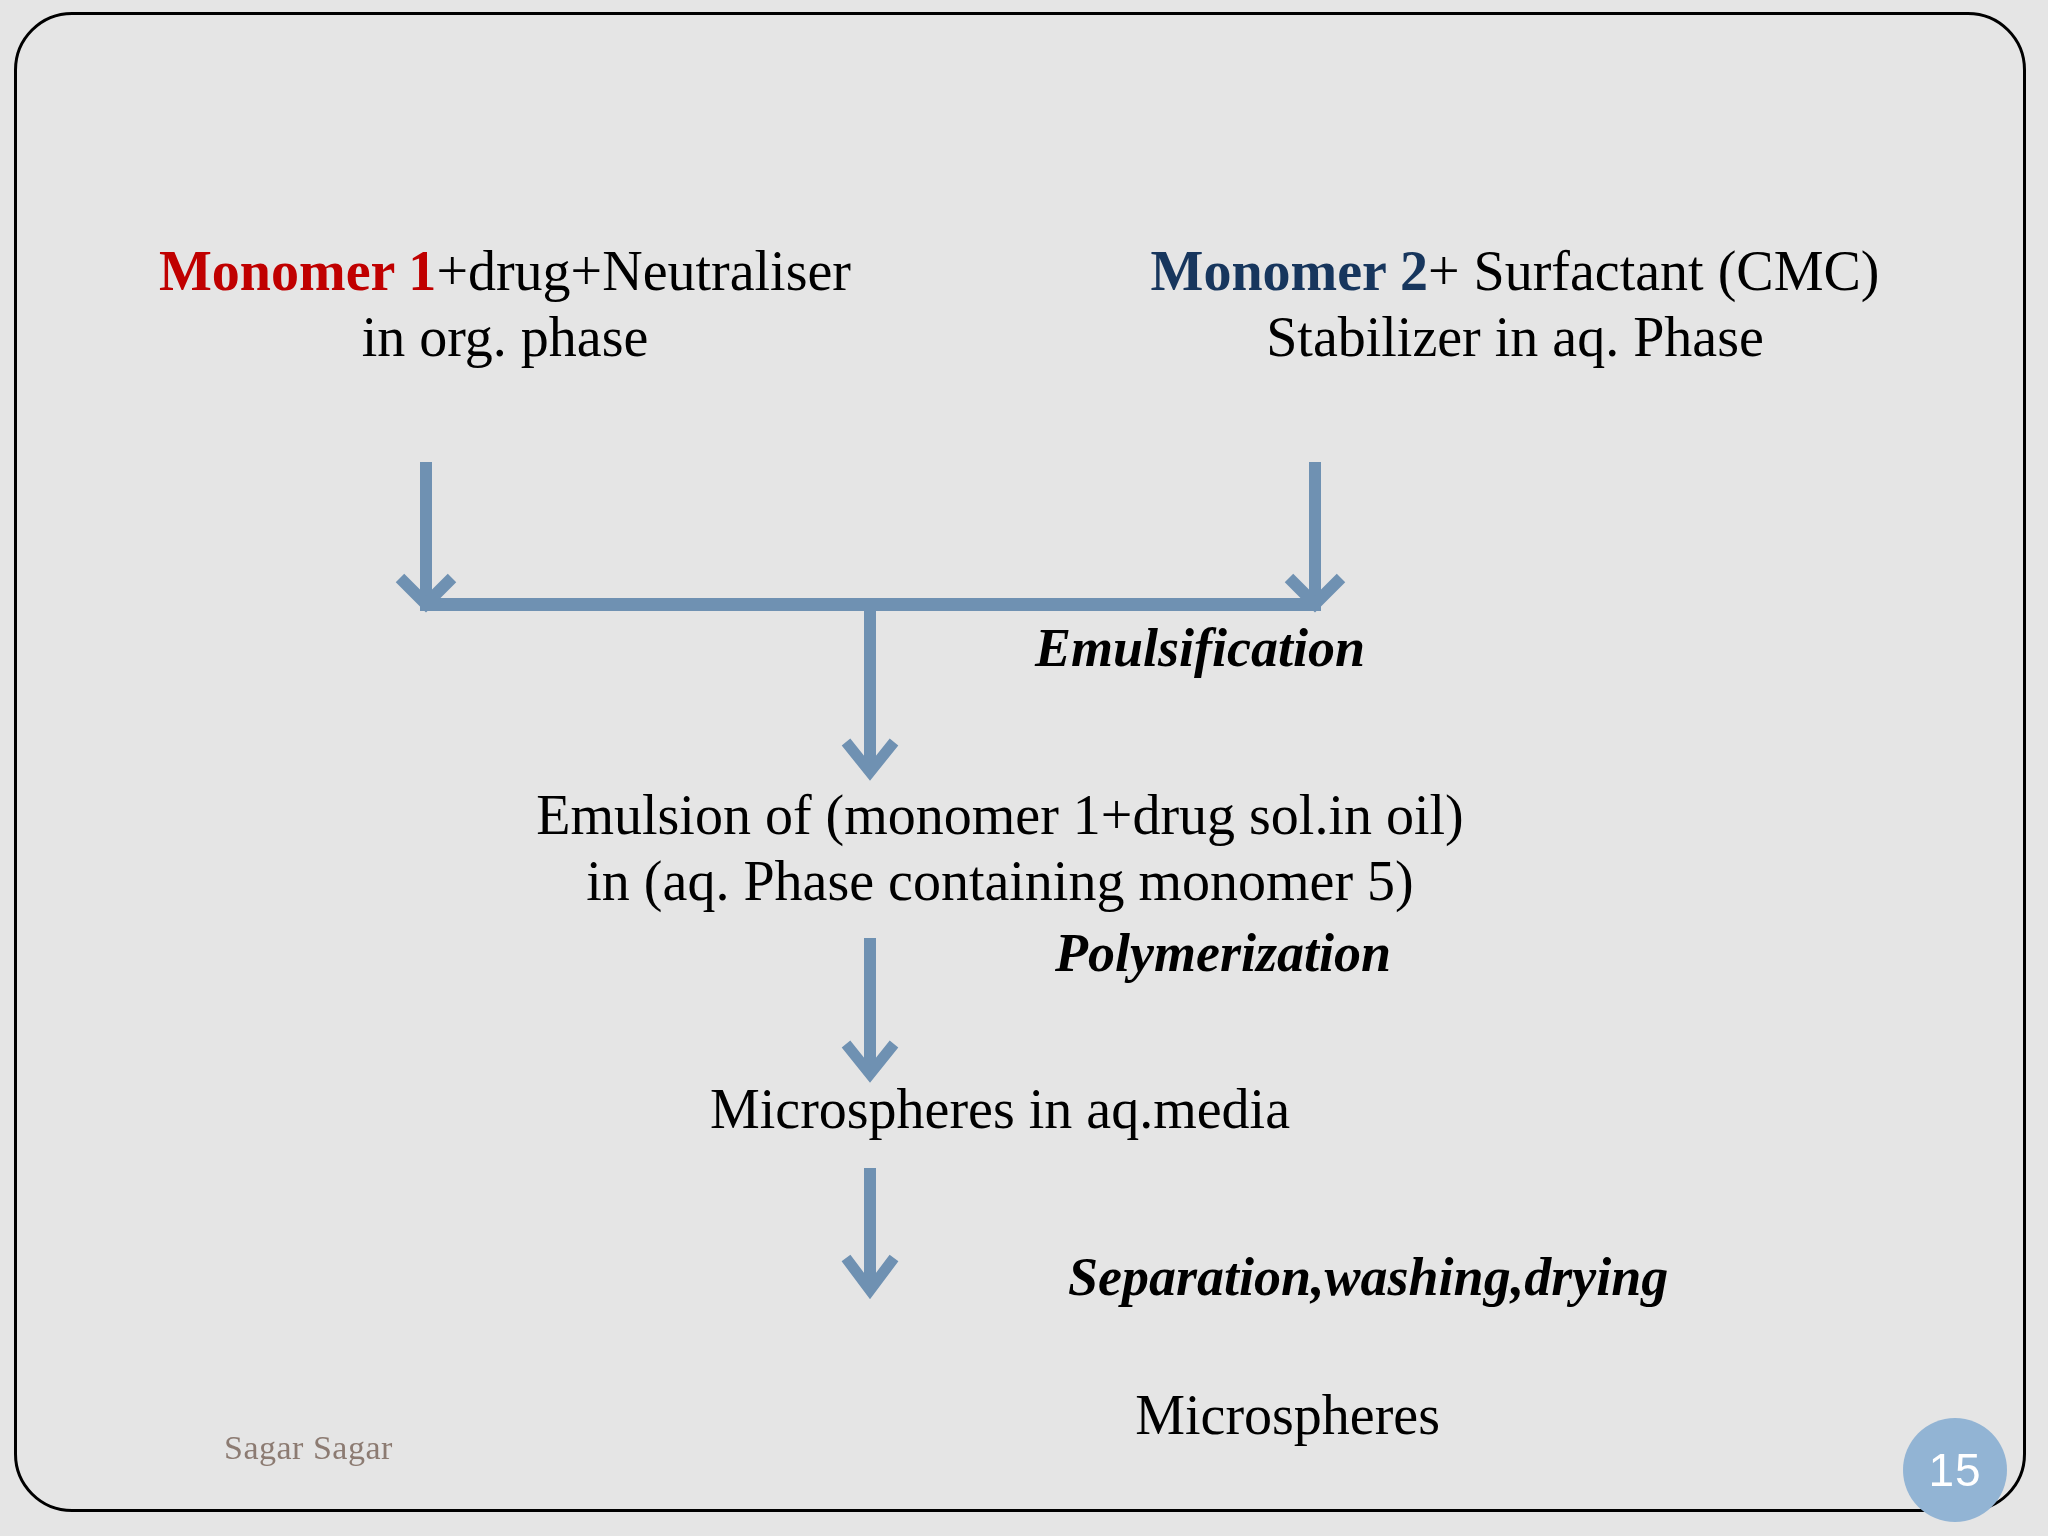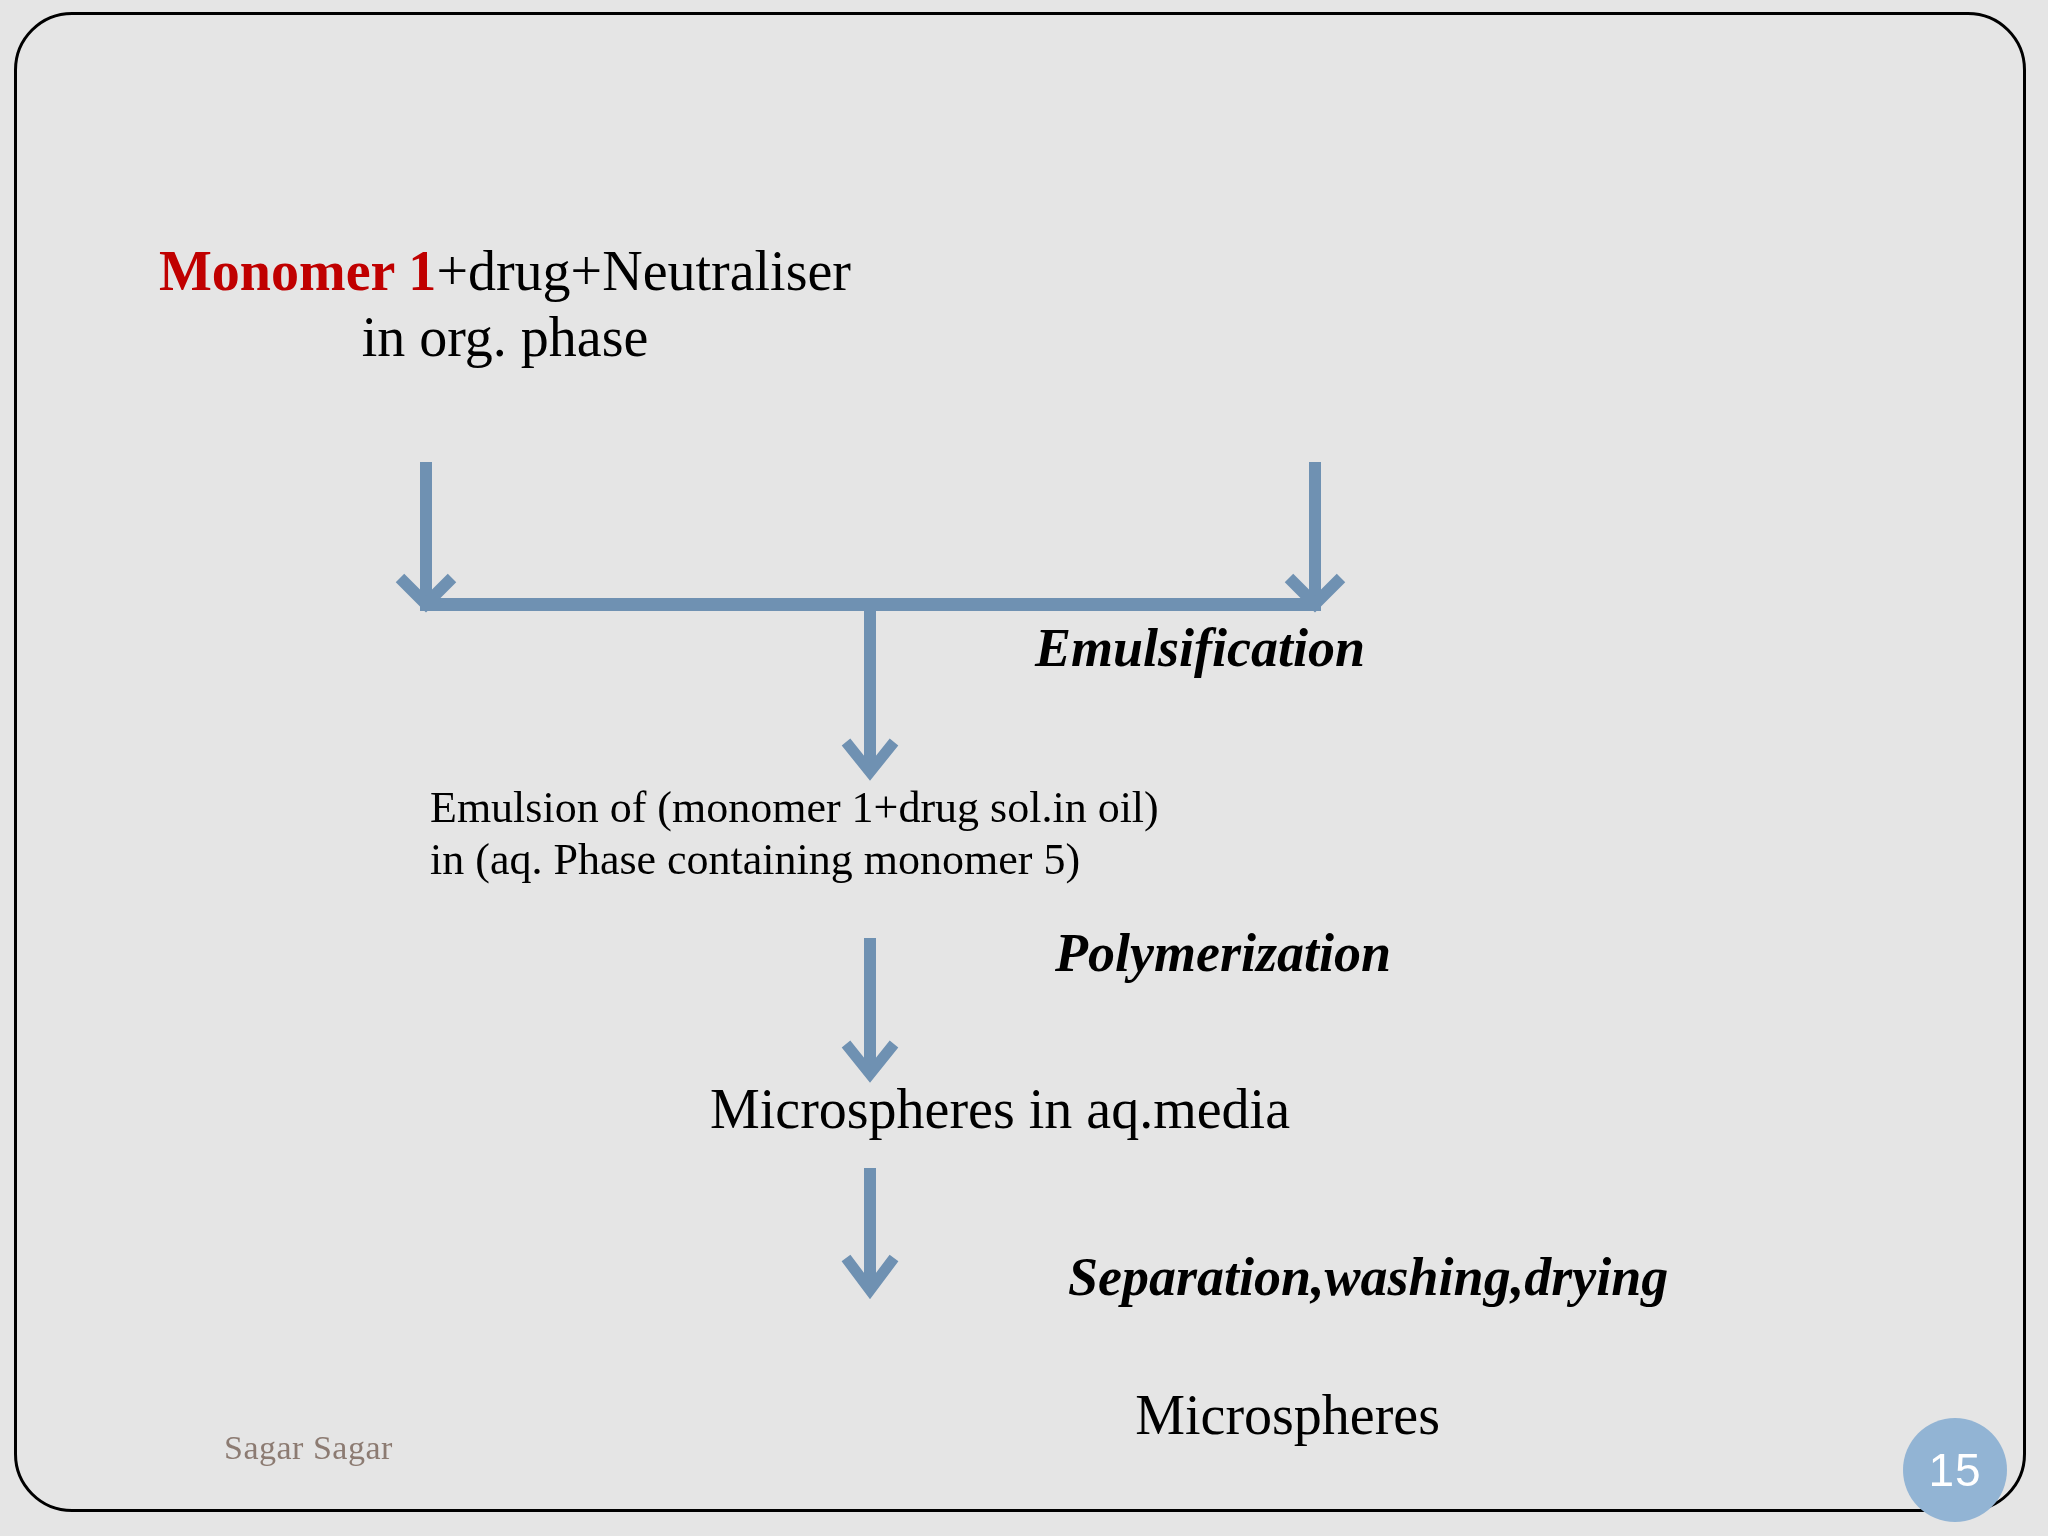--- a/index.html
+++ b/index.html
@@ -66,21 +66,22 @@
   .mono-blue {
     color: #17365d;
     font-weight: bold;
   }
 
   
   #emulsion-text {
     left: 430px;
     top: 782px;
     width: 1140px;
-    font-size: 44px;
+    text-align: center;
+    font-size: 56px;
   }
   #microspheres-aq {
     left: 440px;
     top: 1076px;
     width: 1120px;
     text-align: center;
     font-size: 56px;
   }
   #microspheres-final {
     left: 560px;
@@ -171,20 +172,21 @@
     </g>
 
     <g>
       <rect x="864" y="1168" width="12" height="122" fill="#6f91b2"></rect>
       <polyline points="846,1258 870,1290 894,1258" fill="none" stroke="#6f91b2" stroke-width="11"></polyline>
     </g>
   </svg>
 
   <div class="txt" id="src-left"><span class="mono-red">Monomer 1</span><span>+drug+Neutraliser</span><br><span>in org. phase</span></div>
 
+  <div class="txt" id="src-right"><span class="mono-blue">Monomer 2</span><span>+ Surfactant (CMC)</span><br><span>Stabilizer in aq. Phase</span></div>
 
   <div class="step-label" id="label-emulsification">Emulsification</div>
 
   <div class="step-label" id="label-polymerization">Polymerization</div>
 
   <div class="step-label" id="label-separation">Separation,washing,drying</div>
 
   <div class="txt" id="emulsion-text"><span>Emulsion of (monomer 1+drug sol.in oil)</span><br><span>in (aq. Phase containing monomer 5)</span></div>
 
   <div class="txt" id="microspheres-aq">Microspheres in aq.media</div>

